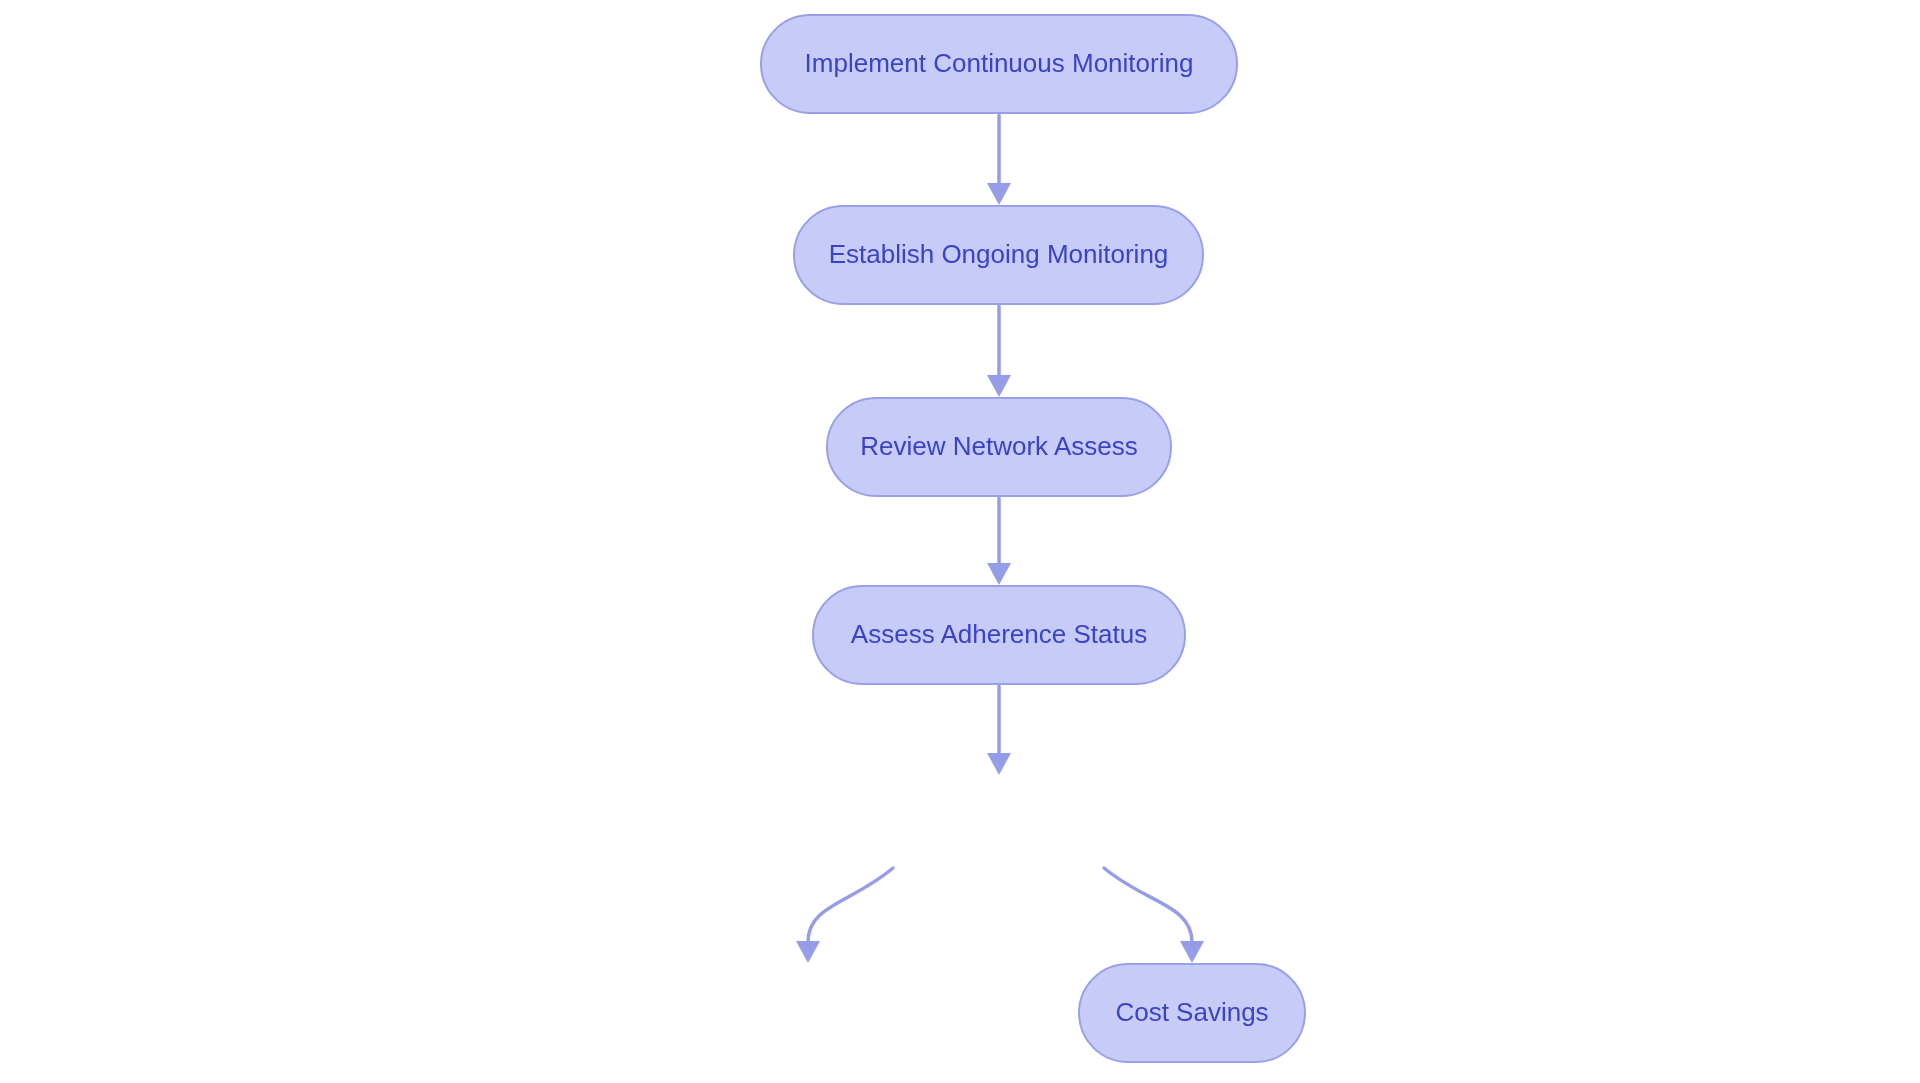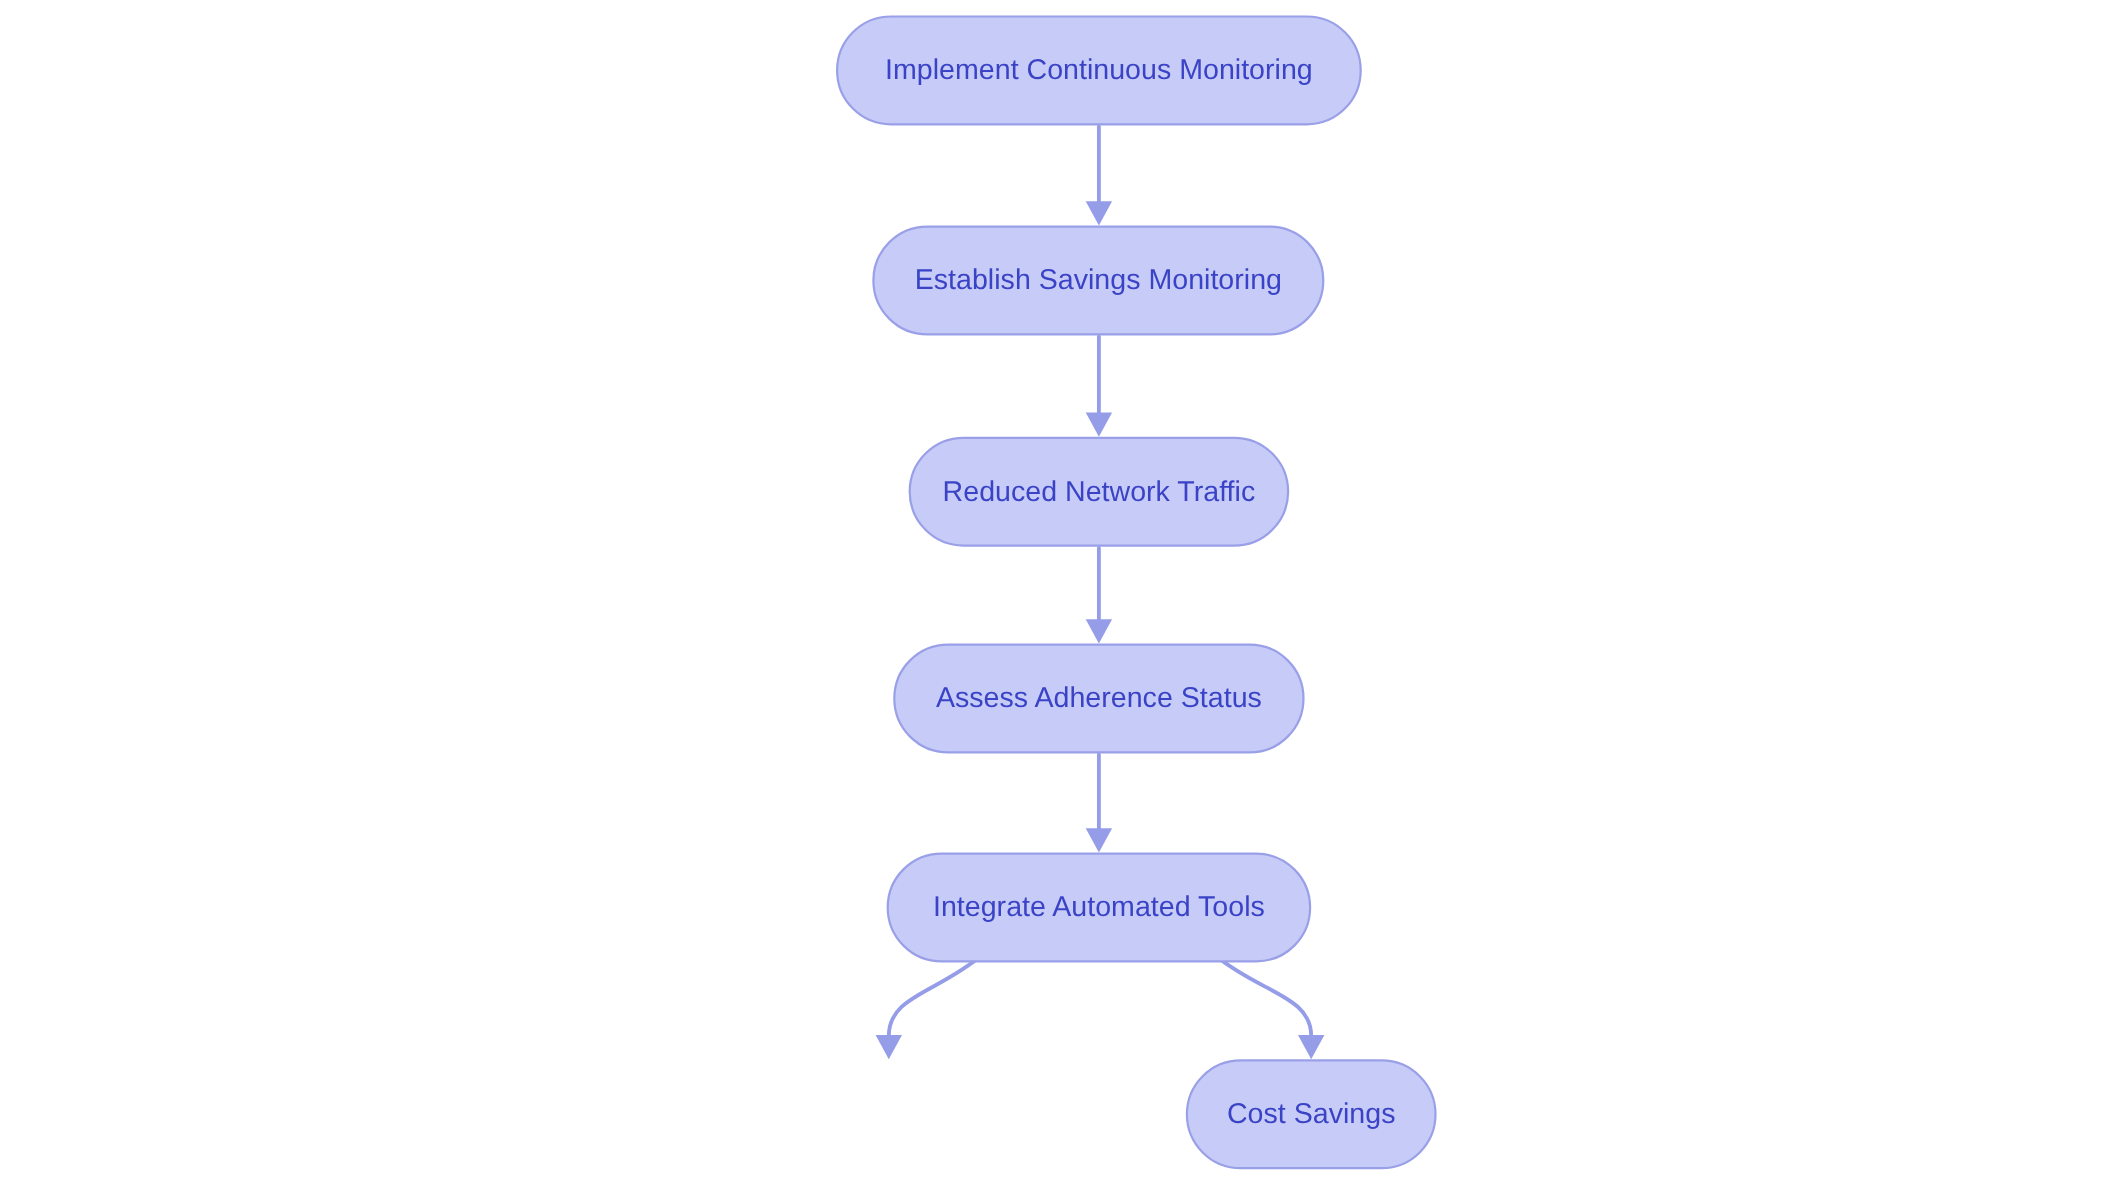--- a/index.html
+++ b/index.html
@@ -88,33 +88,30 @@
       <path class="edge" d="M 1104 868 C 1146 903, 1192 905, 1192 942"></path>
       <polygon class="arrowhead" points="1180,941 1204,941 1192,963"></polygon>
     </g>
   </svg>
 
   <div class="node" style="left:760px; top:14px;  width:478px;">
     <span class="node-label">Implement Continuous Monitoring</span>
   </div>
 
   <div class="node" style="left:793px; top:205px; width:411px;">
-    <span class="node-label">Establish Savings Monitoring</span>
+    <span class="node-label">Establish Ongoing Monitoring</span>
   </div>
 
   <div class="node" style="left:826px; top:397px; width:346px;">
-    <span class="node-label">Reduced Network Traffic</span>
+    <span class="node-label">Review Network Assess</span>
   </div>
 
   <div class="node" style="left:812px; top:585px; width:374px;justify-content:center;">
     <span class="node-label">Assess Adherence Status</span>
   </div>
 
-  <div class="node" style="left:806px; top:775px; width:386px;">
-    <span class="node-label">Integrate Automated Tools</span>
-  </div>
 
 
   <div class="node" style="left:1078px; top:963px; width:228px;">
     <span class="node-label">Cost Savings</span>
   </div>
 
 </div>
 
 </body></html>

